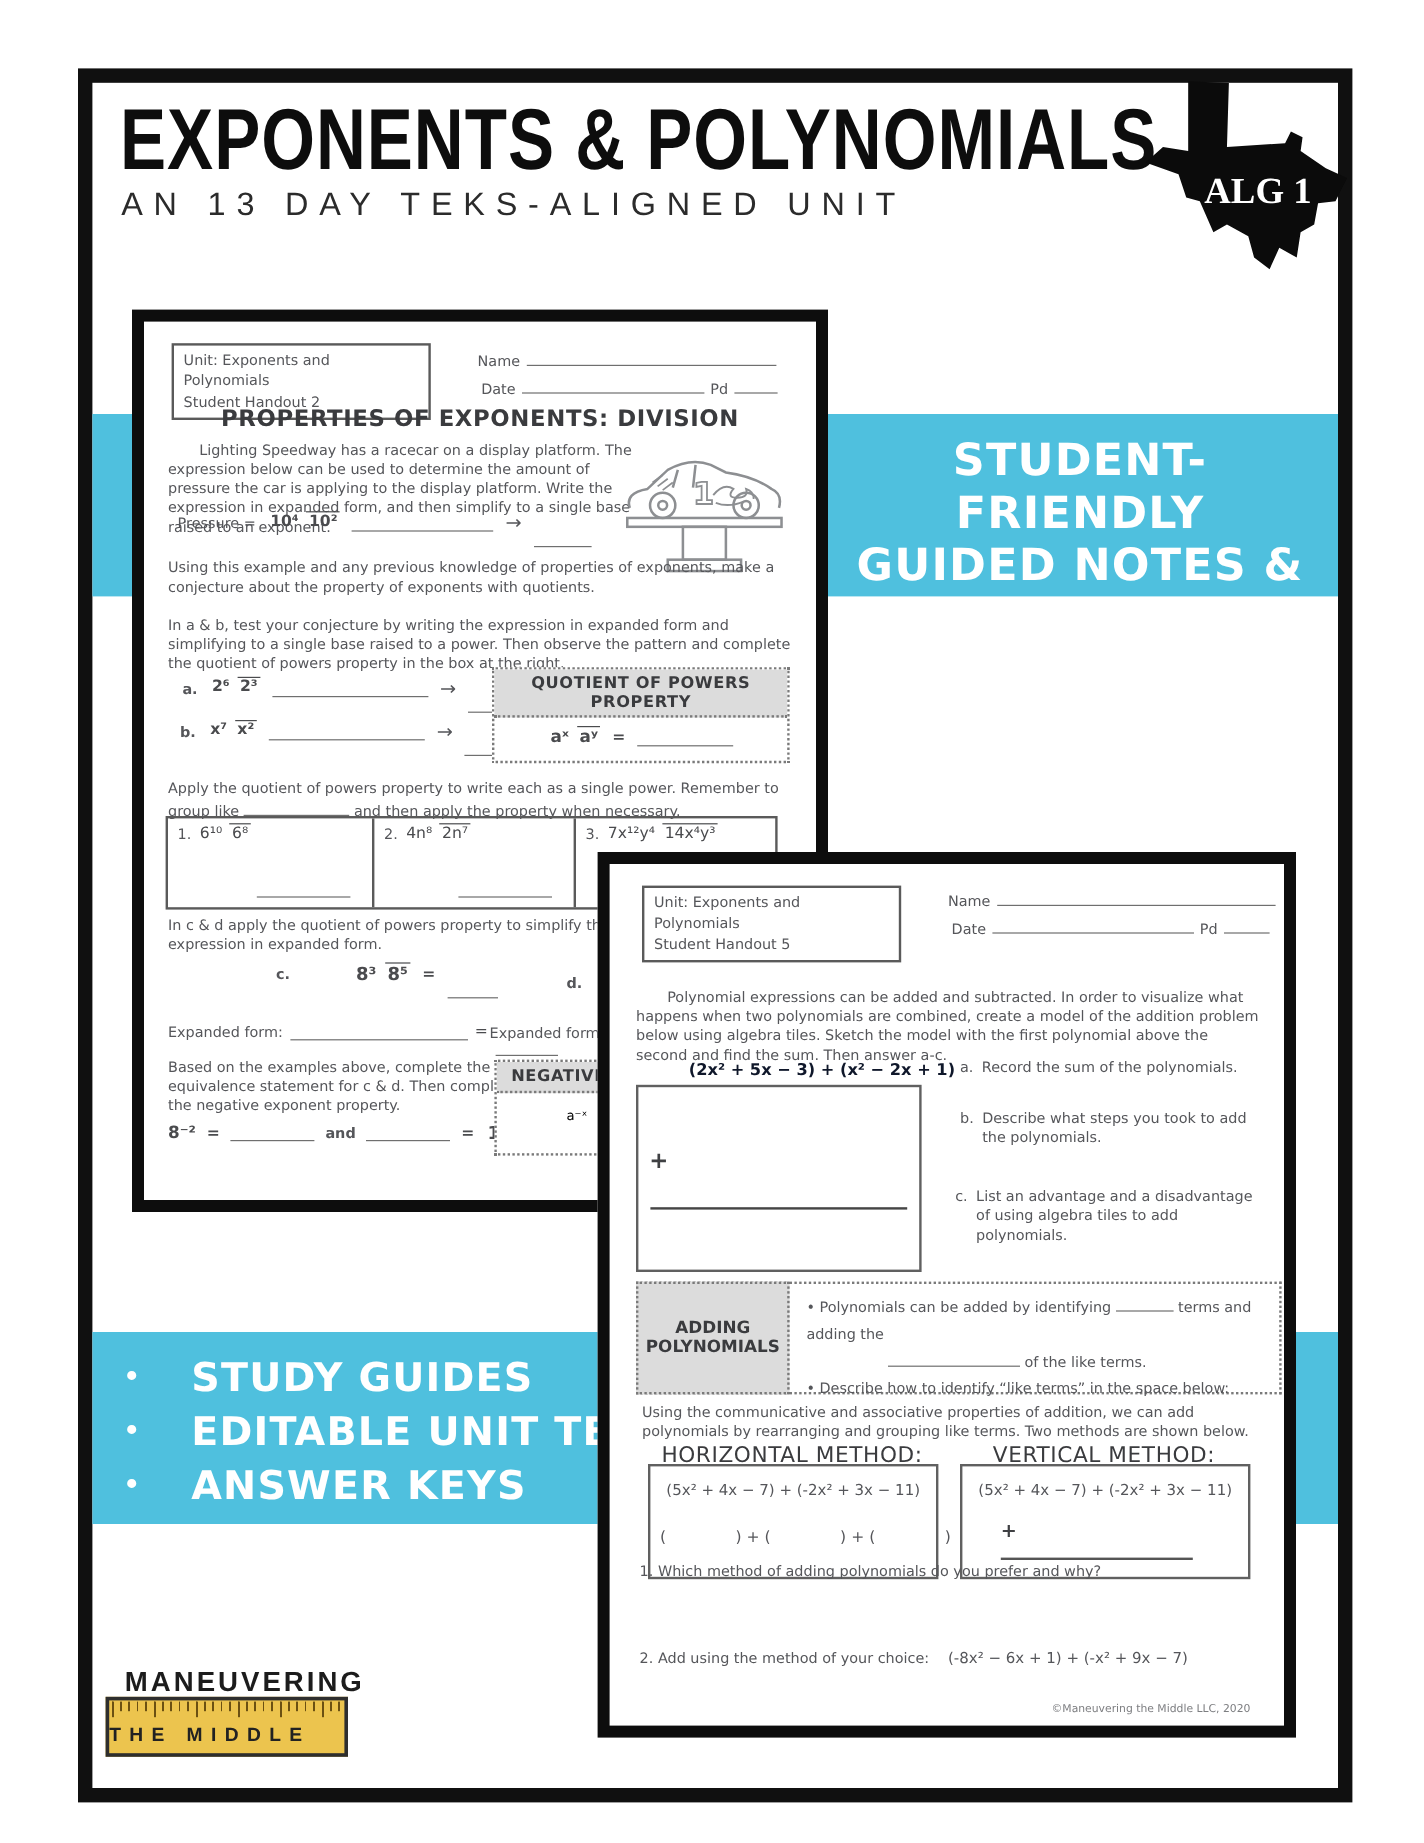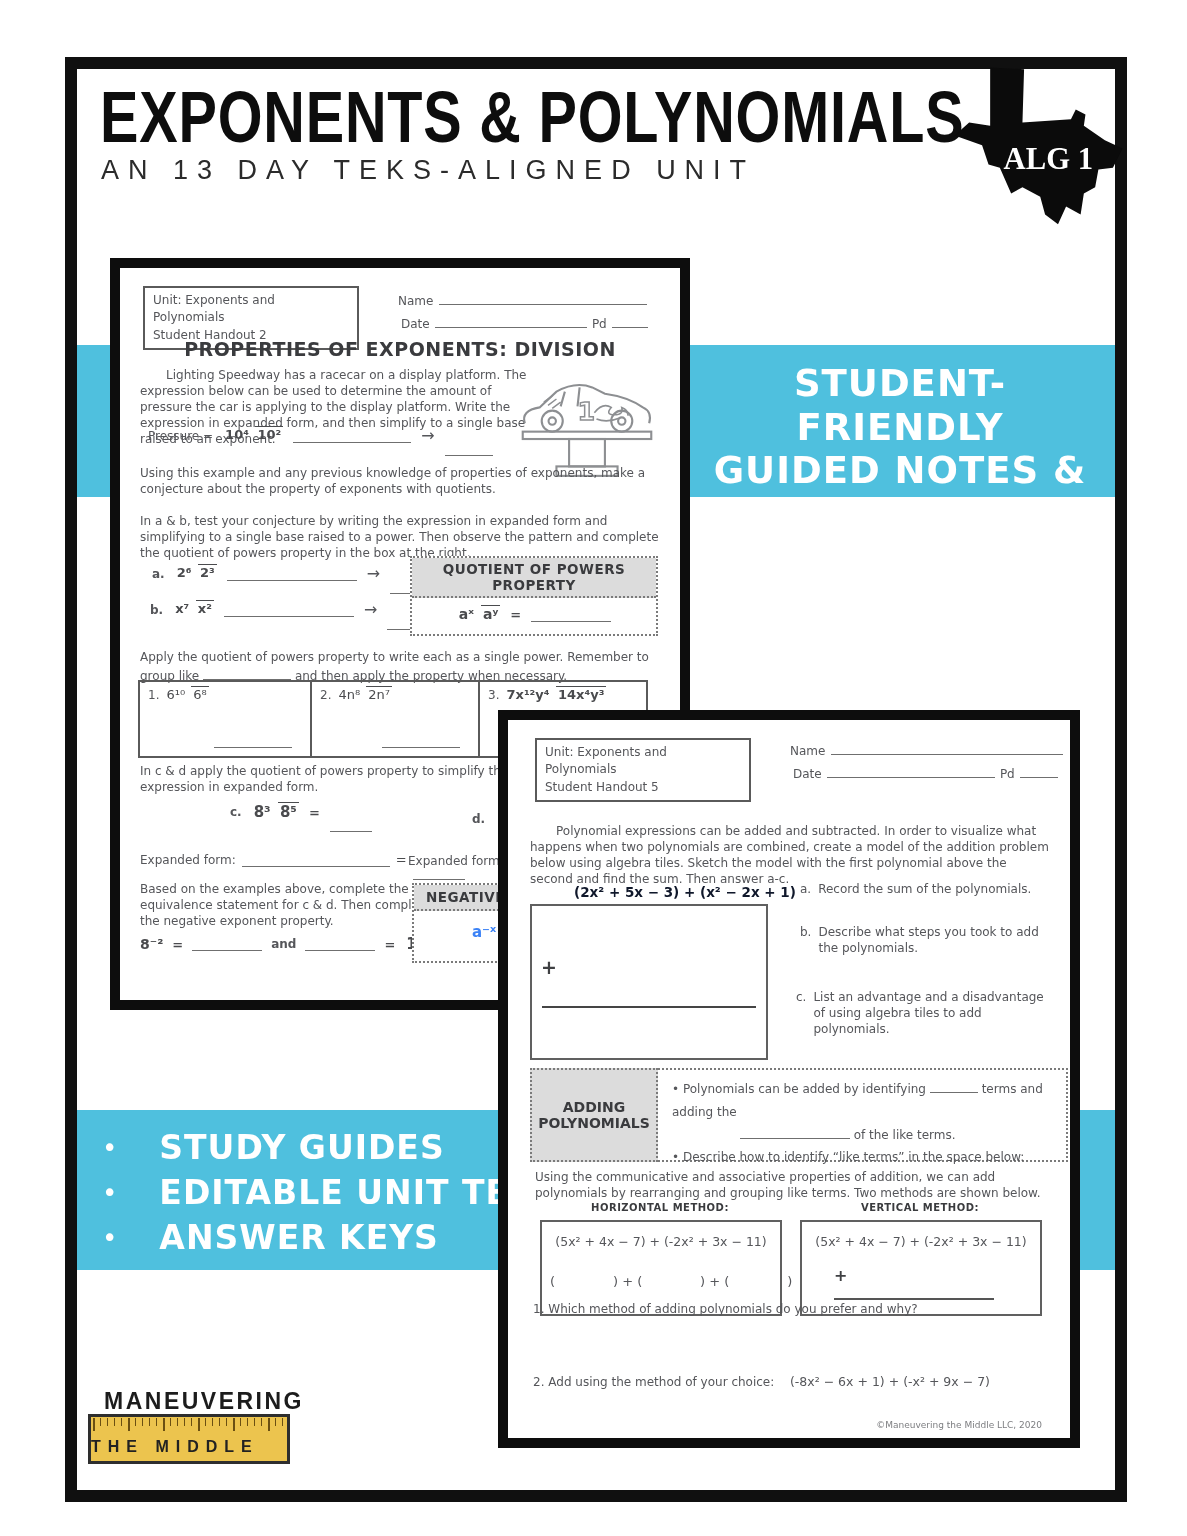--- a/index.html
+++ b/index.html
@@ -49,21 +49,21 @@
   .dotbox{border:2px dotted #7a7a7a;box-sizing:border-box;background:#fff;}
   .dothead{background:#dcdcdc;border-bottom:2px dotted #7a7a7a;text-align:center;
            font-weight:bold;color:#3a3b3e;font-size:13.5px;letter-spacing:0.5px;}
   .ptable{border:2px solid #5a5a5a;display:flex;box-sizing:border-box;}
   .pcell{position:relative;padding:6px 8px;box-sizing:border-box;}
   .pcell + .pcell{border-left:2px solid #5a5a5a;}
   .cell-answer{position:absolute;bottom:8px;right:18px;}
   .mbox{border:2px solid #606060;box-sizing:border-box;background:#fff;}
   .item{display:flex;gap:7px;}
   .item .ilabel{flex:0 0 auto;}
-  .method-title{font-weight:bold;color:#3a3b3e;font-size:10px;text-align:center;letter-spacing:0.5px;}
+  .method-title{font-weight:normal;color:#3a3b3e;font-size:18px;text-align:center;letter-spacing:0.5px;}
   .copyright{font-size:9px;color:#7d7e81;}
 
   
   .logo-top{position:absolute;left:104px;top:1388px;font-family:"Liberation Sans",sans-serif;
       font-weight:bold;font-size:23px;letter-spacing:2.5px;color:#1c1c1c;z-index:1;}
   .ruler{position:absolute;left:88px;top:1414px;width:202px;height:50px;background:#ecc44e;
       border:3px solid #2e2e2e;box-sizing:border-box;z-index:1;}
   .ticks-a{position:absolute;top:1px;left:2px;right:2px;height:8px;
       background:repeating-linear-gradient(90deg,#6b5012 0 1.3px,transparent 1.3px 7px);}
   .ticks-b{position:absolute;top:1px;left:2px;right:2px;height:13px;
@@ -220,34 +220,34 @@
           <span class="frac" style="font-weight:normal;">
             <span class="n">4n⁸</span>
             <span class="d">2n⁷</span>
           </span>
         </span>
         <span class="blank cell-answer" style="width:78px;"></span>
       </div>
       <div class="pcell" style="width:168px;">
         <span class="mrow" style="gap:5px;">
           <span class="lab">3.</span>
-          <span class="frac" style="font-weight:bold;">
+          <span class="frac" style="font-weight:normal;">
             <span class="n">7x¹²y⁴</span>
             <span class="d">14x⁴y³</span>
           </span>
         </span>
       </div>
     </div>
 
     <div class="abs p" style="left:20px;top:496px;width:540px;white-space:nowrap;">In c &amp; d apply the quotient of powers property to simplify the express</div>
     <div class="abs p" style="left:20px;top:512px;width:540px;">expression in expanded form.</div>
 
     <div class="abs mrow" style="left:110px;top:536px;">
       <span class="lab" style="font-weight:bold;">c.</span>
-      <span class="frac" style="font-size:15px;">
+      <span class="frac" style="font-size:15px;margin-left:43px;">
         <span class="n">8³</span>
         <span class="d">8⁵</span>
       </span>
       <span style="font-weight:bold;">=</span>
       <span class="blank low" style="width:42px;"></span>
     </div>
     <div class="abs lab" style="left:352px;top:544px;font-weight:bold;">d.</div>
 
     <div class="abs mrow" style="left:20px;top:584px;gap:6px;">
       <span class="lab">Expanded form:</span>
@@ -270,21 +270,21 @@
       <span class="blank" style="width:70px;"></span>
       <span style="font-weight:bold;">=</span>
       <span class="frac" style="font-size:15px;">
         <span class="n">1</span>
         <span class="d">y³</span>
       </span>
     </div>
 
     <div class="abs dotbox" style="left:292px;top:615px;width:160px;height:80px;">
       <div class="dothead" style="padding:4px 0 4px 12px;text-align:left;">NEGATIVE</div>
-      <div style="padding:12px 0 0 58px;font-weight:bold;font-size:15px;color:#3b82f6;">a⁻ˣ</div>
+      <div style="padding:12px 0 0 58px;font-weight:normal;font-size:11px;color:#000000;">a⁻ˣ</div>
     </div>
   </div>
 
   <div class="card card2">
 
     <div class="abs unit-box" style="left:27px;top:18px;width:196px;">
       <div>Unit: Exponents and Polynomials</div>
       <div>Student Handout 5</div>
     </div>
 

